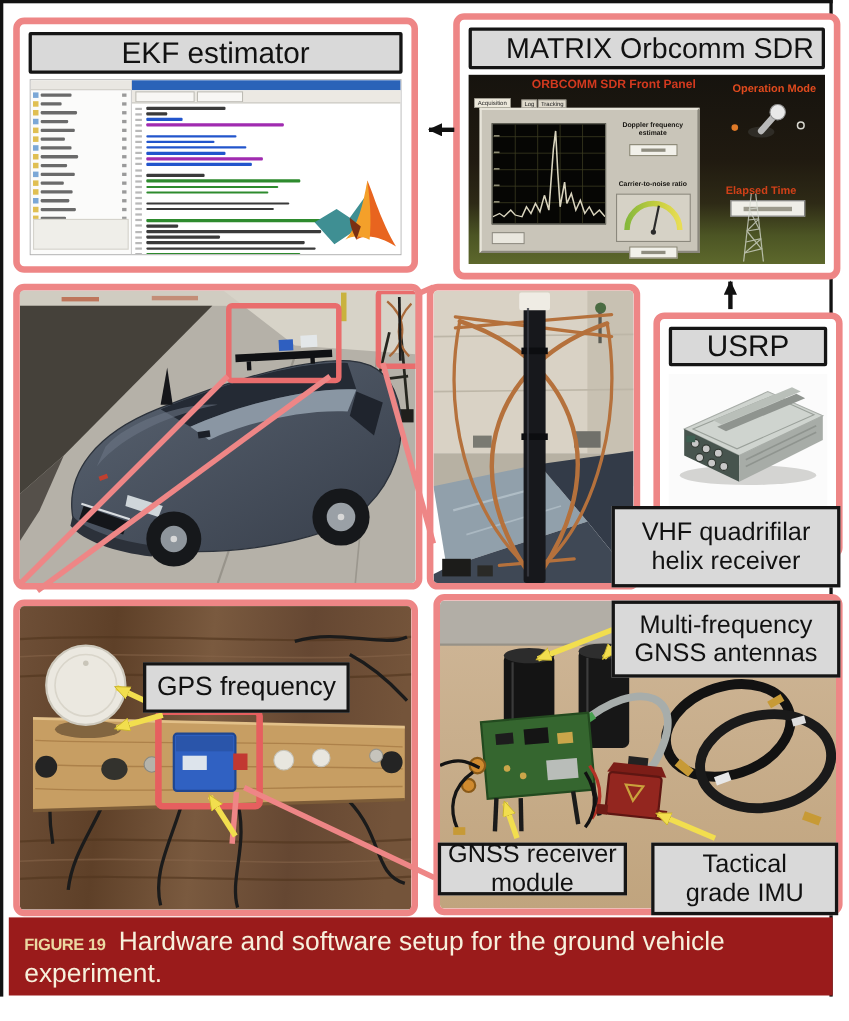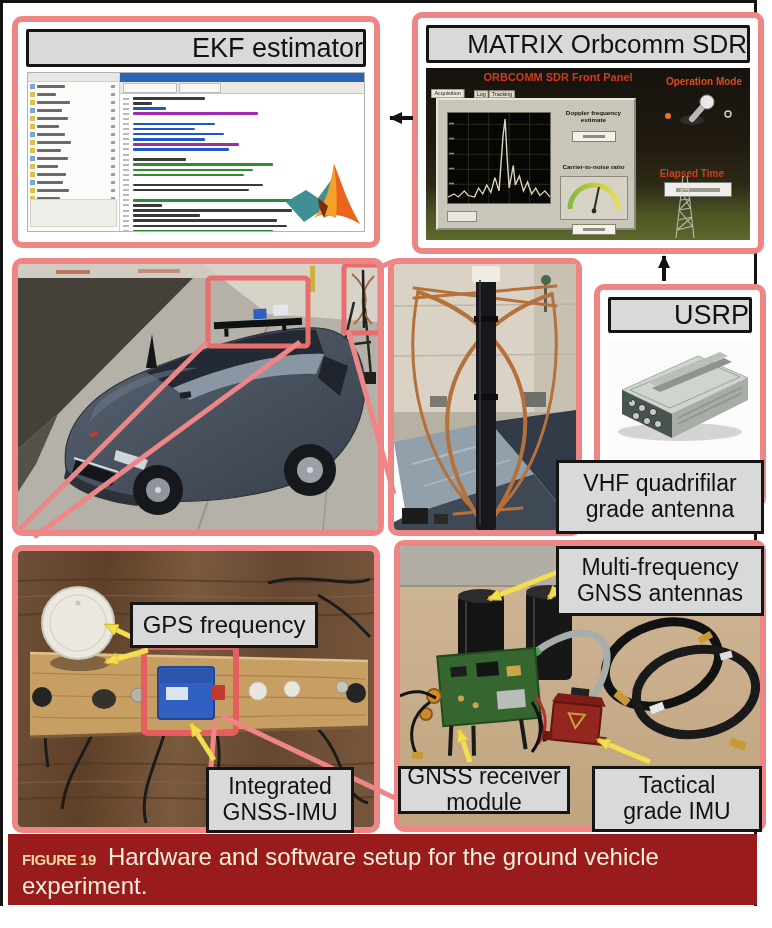--- a/index.html
+++ b/index.html
@@ -3,21 +3,21 @@
 <meta charset="utf-8">
 <style>
   html,body{margin:0;padding:0;background:#ffffff;}
   #stage{position:relative;width:772px;height:928px;background:#ffffff;overflow:hidden;
          font-family:"Liberation Sans",sans-serif;}
   
   #frame{position:absolute;left:0;top:0;width:751px;height:903px;border:3px solid #121212;border-bottom:none;z-index:0;}
   
   .pinkpanel{position:absolute;border:6px solid #ee8686;border-radius:10px;background:#fff;box-sizing:border-box;z-index:1;overflow:hidden;}
   .titlebox{position:absolute;left:8px;right:8px;top:7px;height:38px;background:#d9d9d9;border:3px solid #151515;
-            border-radius:2px;display:flex;align-items:center;justify-content:flex-end;color:#111;box-sizing:border-box;}
+            border-radius:2px;display:flex;align-items:center;justify-content:center;color:#111;box-sizing:border-box;}
   .glabel{position:absolute;background:#d9d9d9;border:3px solid #151515;color:#111;text-align:center;
           display:flex;flex-direction:column;justify-content:center;line-height:1.12;z-index:10;box-sizing:border-box;}
   .glabel span{display:block;}
   
   .ml-window{position:absolute;left:9px;top:50px;right:9px;bottom:10px;background:#fdfdfd;border:1px solid #b3b3b3;display:flex;}
   .ml-side{width:27%;border-right:1px solid #cfcfcf;position:relative;background:#fbfbfa;}
   .ml-side-head{height:8px;background:#e9e7e2;border-bottom:1px solid #d2d0ca;}
   .ml-row{display:flex;align-items:center;height:7px;margin:1px 2px;}
   .ml-ic{width:5px;height:5px;margin-right:2px;flex:0 0 auto;}
   .ml-tb{height:3px;background:#6a6a6a;border-radius:1px;}
@@ -637,28 +637,24 @@
         <rect x="152" y="158" width="48" height="38" rx="3" fill="#93261f" stroke="#5e1612" stroke-width="2"></rect>
         <polygon points="168,168 184,168 176,182" fill="none" stroke="#caa23c" stroke-width="2"></polygon>
         <rect x="144" y="188" width="10" height="9" fill="#6e1b15"></rect>
         <rect x="198" y="188" width="10" height="9" fill="#6e1b15"></rect>
       </g>
     </svg>
   </div>
 
   <div class="glabel" style="left:556px;top:460px;width:208px;height:74px;font-size:23px;">
     <span>VHF quadrifilar</span>
-    <span>grade antenna</span>
+    <span>helix receiver</span>
   </div>
   <div class="glabel" style="left:130px;top:602px;width:188px;height:46px;font-size:24px;">
     <span>GPS frequency</span>
-  </div>
-  <div class="glabel" style="left:206px;top:767px;width:148px;height:66px;font-size:23px;">
-    <span>Integrated</span>
-    <span>GNSS-IMU</span>
   </div>
   <div class="glabel" style="left:556px;top:546px;width:208px;height:70px;font-size:23px;">
     <span>Multi-frequency</span>
     <span>GNSS antennas</span>
   </div>
   <div class="glabel" style="left:398px;top:766px;width:172px;height:48px;font-size:23px;">
     <span>GNSS receiver</span>
     <span>module</span>
   </div>
   <div class="glabel" style="left:592px;top:766px;width:170px;height:66px;font-size:23px;">

